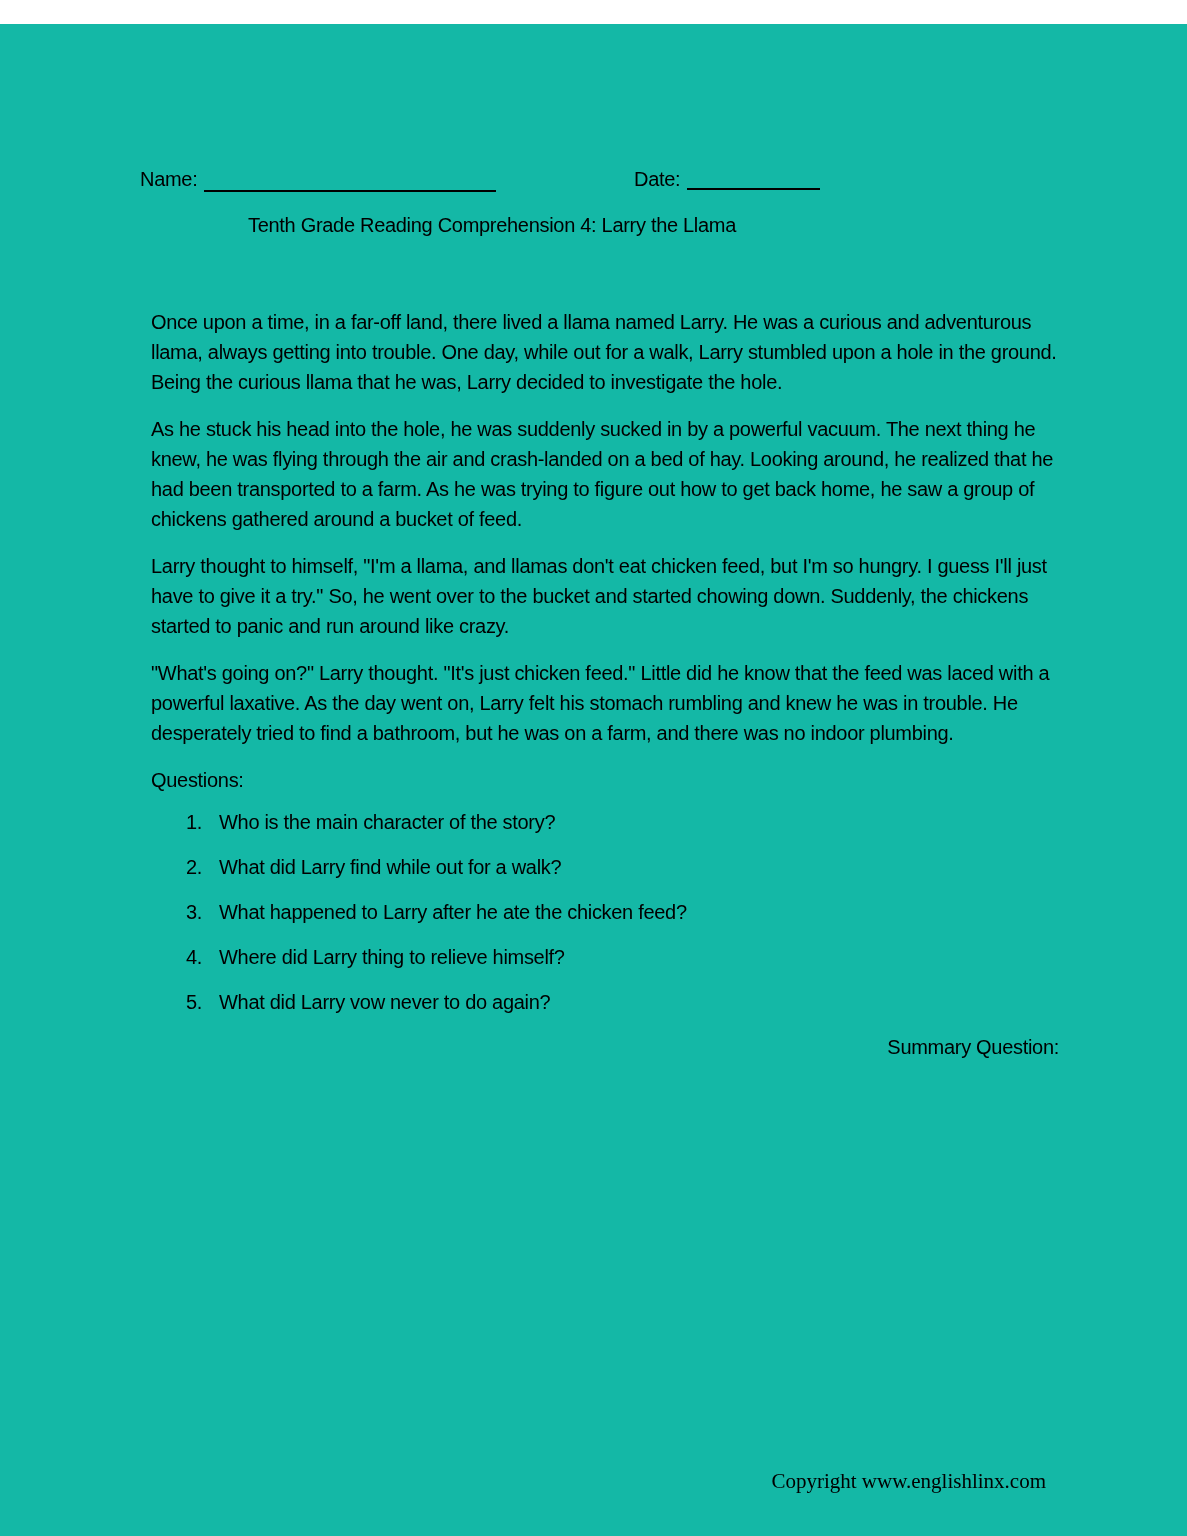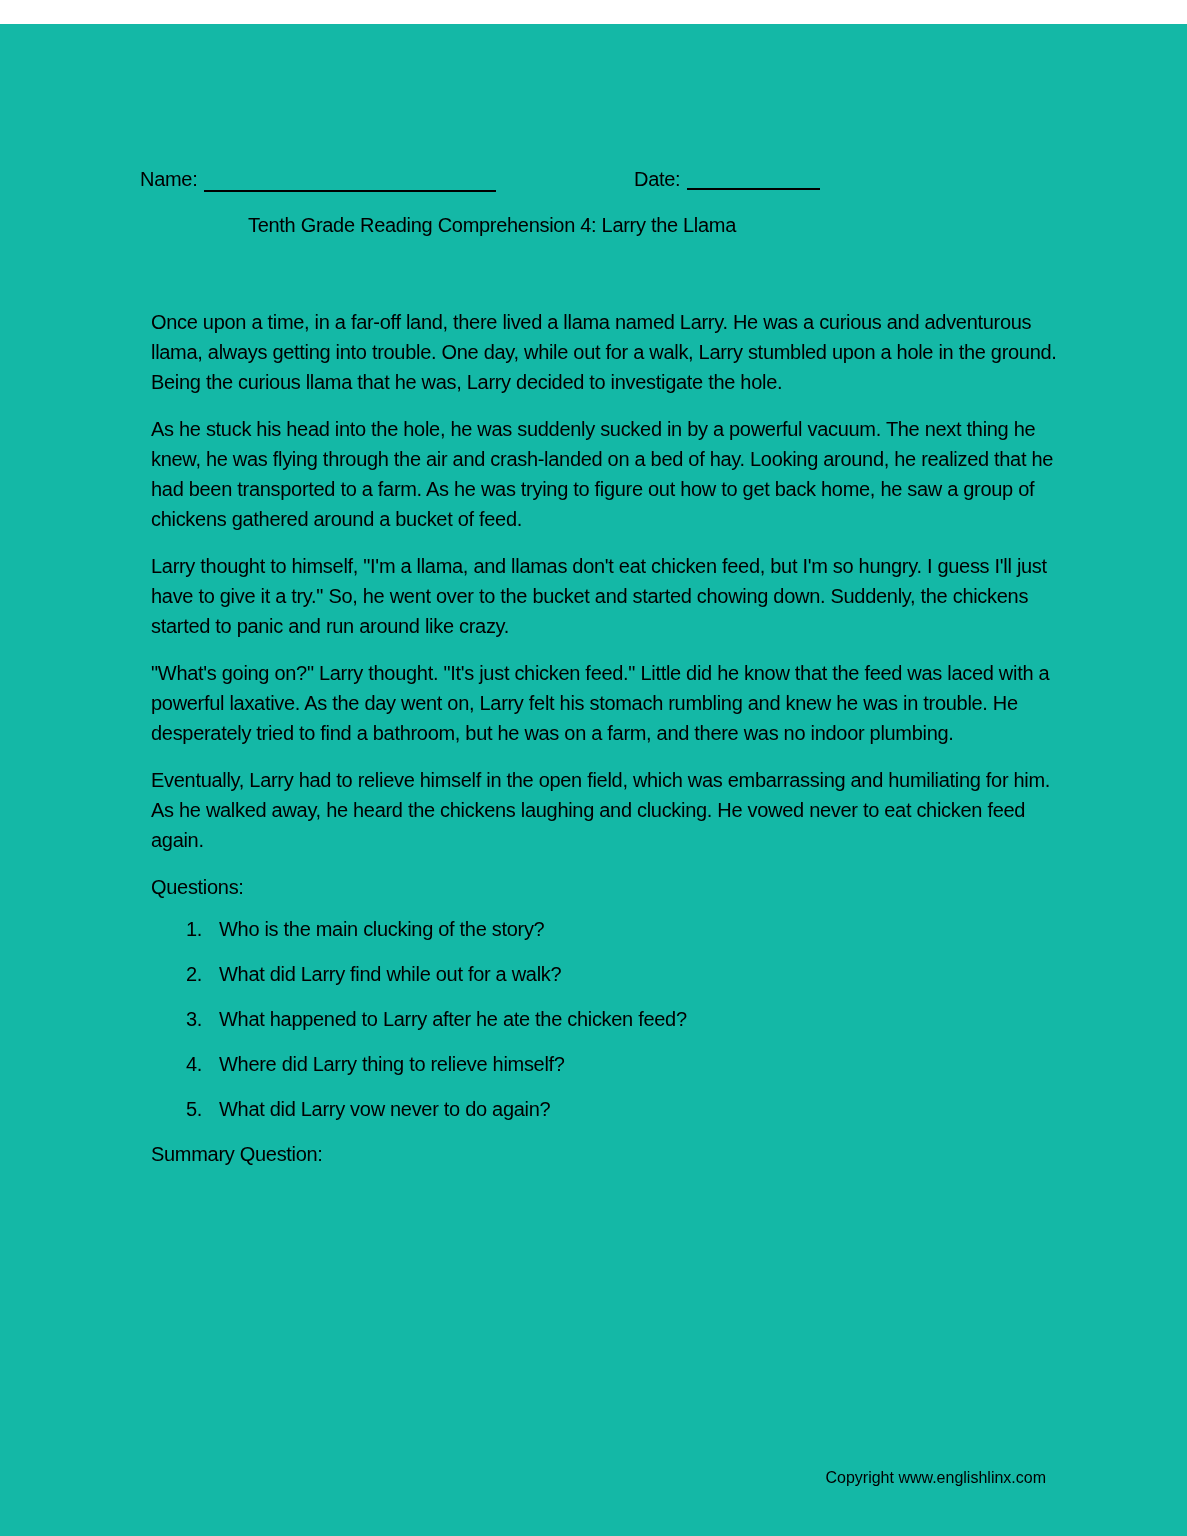--- a/index.html
+++ b/index.html
@@ -71,30 +71,31 @@
   p.story-paragraph { margin: 0 0 17px 0; }
   .questions-heading { margin: 3px 0 0 0; }
   .q-list { margin-top: 12px; }
   .q-item {
     display: flex;
     padding-left: 35px;
     margin-bottom: 15px;
     line-height: 30px;
   }
   .q-num { width: 33px; flex: 0 0 33px; }
-  .summary-heading { margin: 3px 0 0 0; }
+  .summary-heading { margin: 3px 0 0 0; text-align: right; }
   .summary-question { margin: 18px 0 0 0; }
 
   
   .footer {
     position: absolute;
     top: 1445px;
     right: 141px;
-    font-size: 16px;
+    font-size: 21px;
     letter-spacing: 0;
+    font-family: Liberation Serif, serif;
   }
 </style>
 </head>
 <body>
 
 <div class="page">
 
   <div class="header-row">
     <div class="name-group">
       <span class="field-label">Name:</span>
@@ -107,28 +108,27 @@
   </div>
 
   <div class="worksheet-title">Tenth Grade Reading Comprehension 4: Larry the Llama</div>
 
   <div class="content">
 
     <p class="story-paragraph">Once upon a time, in a far-off land, there lived a llama named Larry. He was a curious and adventurous llama, always getting into trouble. One day, while out for a walk, Larry stumbled upon a hole in the ground. Being the curious llama that he was, Larry decided to investigate the hole.</p>
     <p class="story-paragraph">As he stuck his head into the hole, he was suddenly sucked in by a powerful vacuum. The next thing he knew, he was flying through the air and crash-landed on a bed of hay. Looking around, he realized that he had been transported to a farm. As he was trying to figure out how to get back home, he saw a group of chickens gathered around a bucket of feed.</p>
     <p class="story-paragraph">Larry thought to himself, "I'm a llama, and llamas don't eat chicken feed, but I'm so hungry. I guess I'll just have to give it a try." So, he went over to the bucket and started chowing down. Suddenly, the chickens started to panic and run around like crazy.</p>
     <p class="story-paragraph">"What's going on?" Larry thought. "It's just chicken feed." Little did he know that the feed was laced with a powerful laxative. As the day went on, Larry felt his stomach rumbling and knew he was in trouble. He desperately tried to find a bathroom, but he was on a farm, and there was no indoor plumbing.</p>
-    <p class="story-paragraph">Eventually, Larry had to relieve himself in the open field, which was embarrassing and humiliating for him. As he walked away, he heard the chickens laughing and clucking. He vowed never to eat chicken feed again.</p>
 
     <p class="questions-heading">Questions:</p>
 
     <div class="q-list">
       <div class="q-item">
         <span class="q-num">1.</span>
-        <span class="q-text">Who is the main clucking of the story?</span>
+        <span class="q-text">Who is the main character of the story?</span>
       </div>
       <div class="q-item">
         <span class="q-num">2.</span>
         <span class="q-text">What did Larry find while out for a walk?</span>
       </div>
       <div class="q-item">
         <span class="q-num">3.</span>
         <span class="q-text">What happened to Larry after he ate the chicken feed?</span>
       </div>
       <div class="q-item">

